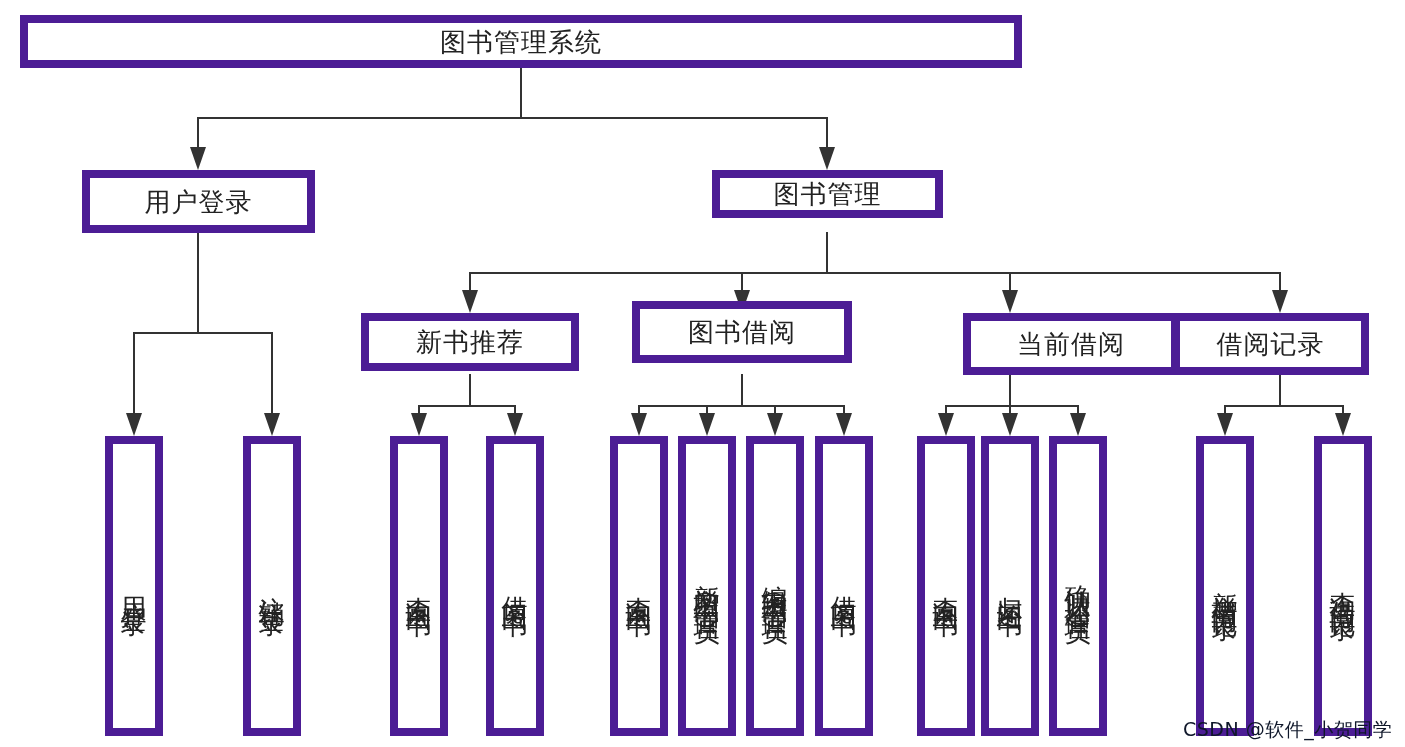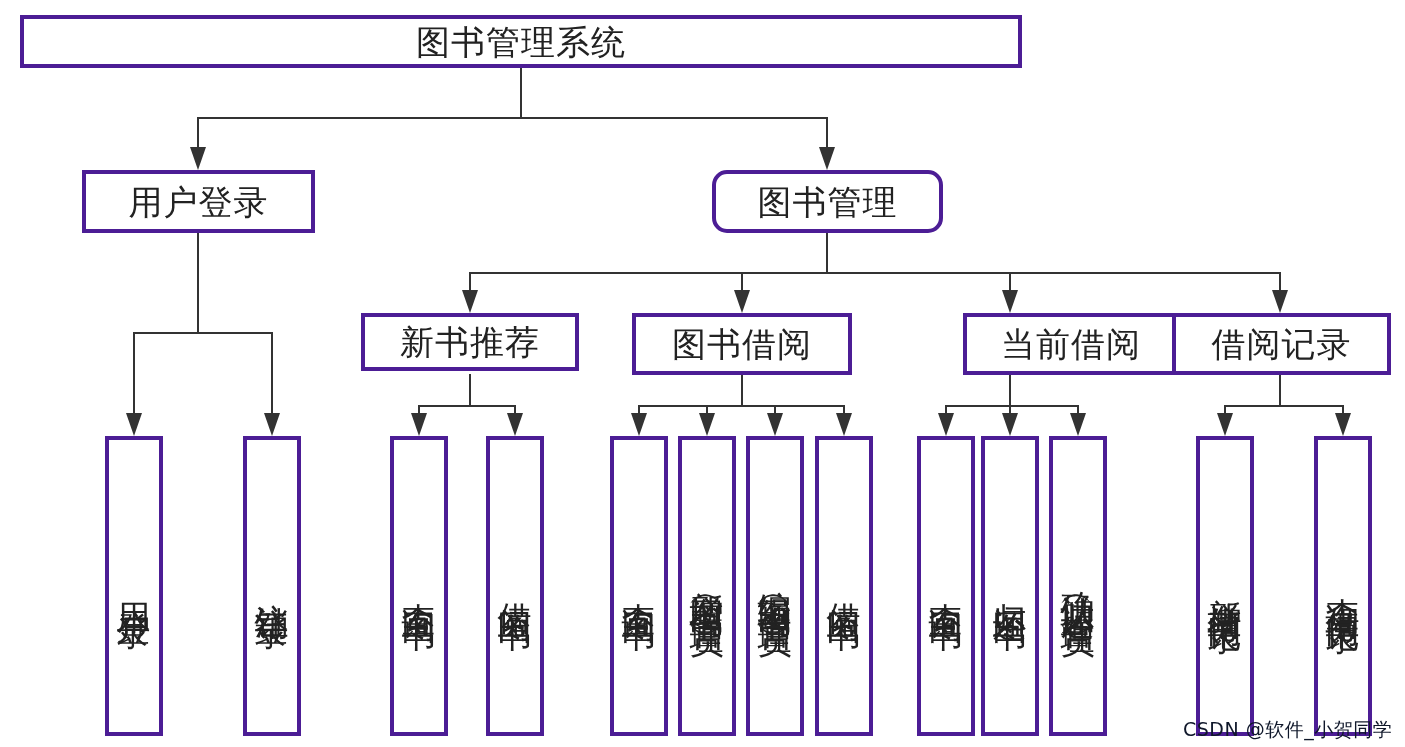--- a/index.html
+++ b/index.html
@@ -13,26 +13,26 @@
   }
   .connectors {
     position: absolute;
     left: 0; top: 0;
     width: 1405px; height: 747px;
     z-index: 1;
   }
   .node {
     position: absolute;
     box-sizing: border-box;
-    border: 4px solid #4c1d95;
+    border: 8px solid #4c1d95;
     background: #ffffff;
     display: flex;
     align-items: center;
     justify-content: center;
-    font-size: 34px;
+    font-size: 26px;
     line-height: 1;
     color: #222222;
     letter-spacing: 1px;
     z-index: 2;
     white-space: nowrap;
   }
   .vert {
     writing-mode: vertical-rl;
     letter-spacing: 5px;
     white-space: normal;
@@ -83,26 +83,26 @@
       <polygon points="1010,436 1002,413 1018,413"></polygon>
       <polygon points="1078,436 1070,413 1086,413"></polygon>
       <polygon points="1225,436 1217,413 1233,413"></polygon>
       <polygon points="1343,436 1335,413 1351,413"></polygon>
     </g>
   </svg>
 
   <div class="node" style="left:20px; top:15px; width:1002px; height:53px;">图书管理系统</div>
 
   <div class="node" style="left:82px; top:170px; width:233px; height:63px;">用户登录</div>
-  <div class="node" style="left:712px; top:170px; width:231px; height:63px;border-radius:15px;">图书管理</div>
+  <div class="node" style="left:712px; top:170px; width:231px; height:48px;">图书管理</div>
 
   <div class="node" style="left:361px; top:313px; width:218px; height:58px;">新书推荐</div>
-  <div class="node" style="left:632px; top:313px; width:220px; height:62px;">图书借阅</div>
+  <div class="node" style="left:632px; top:301px; width:220px; height:62px;">图书借阅</div>
   <div class="node" style="left:954px; top:313px; width:216px; height:62px;margin-left:9px;">当前借阅</div>
-  <div class="node" style="left:1172px; top:313px; width:219px; height:62px;">借阅记录</div>
+  <div class="node" style="left:1172px; top:313px; width:197px; height:62px;">借阅记录</div>
 
   <div class="node vert" style="left:105px; top:436px; width:58px; height:300px;">用户登录</div>
   <div class="node vert" style="left:243px; top:436px; width:58px; height:300px;">注销登录</div>
 
   <div class="node vert" style="left:390px; top:436px; width:58px; height:300px;">查询图书</div>
   <div class="node vert" style="left:486px; top:436px; width:58px; height:300px;">借阅图书</div>
 
   <div class="node vert" style="left:610px; top:436px; width:58px; height:300px;">查询图书</div>
   <div class="node vert" style="left:678px; top:436px; width:58px; height:300px;">新增图书（管理员）</div>
   <div class="node vert" style="left:746px; top:436px; width:58px; height:300px;">编辑图书（管理员）</div>

